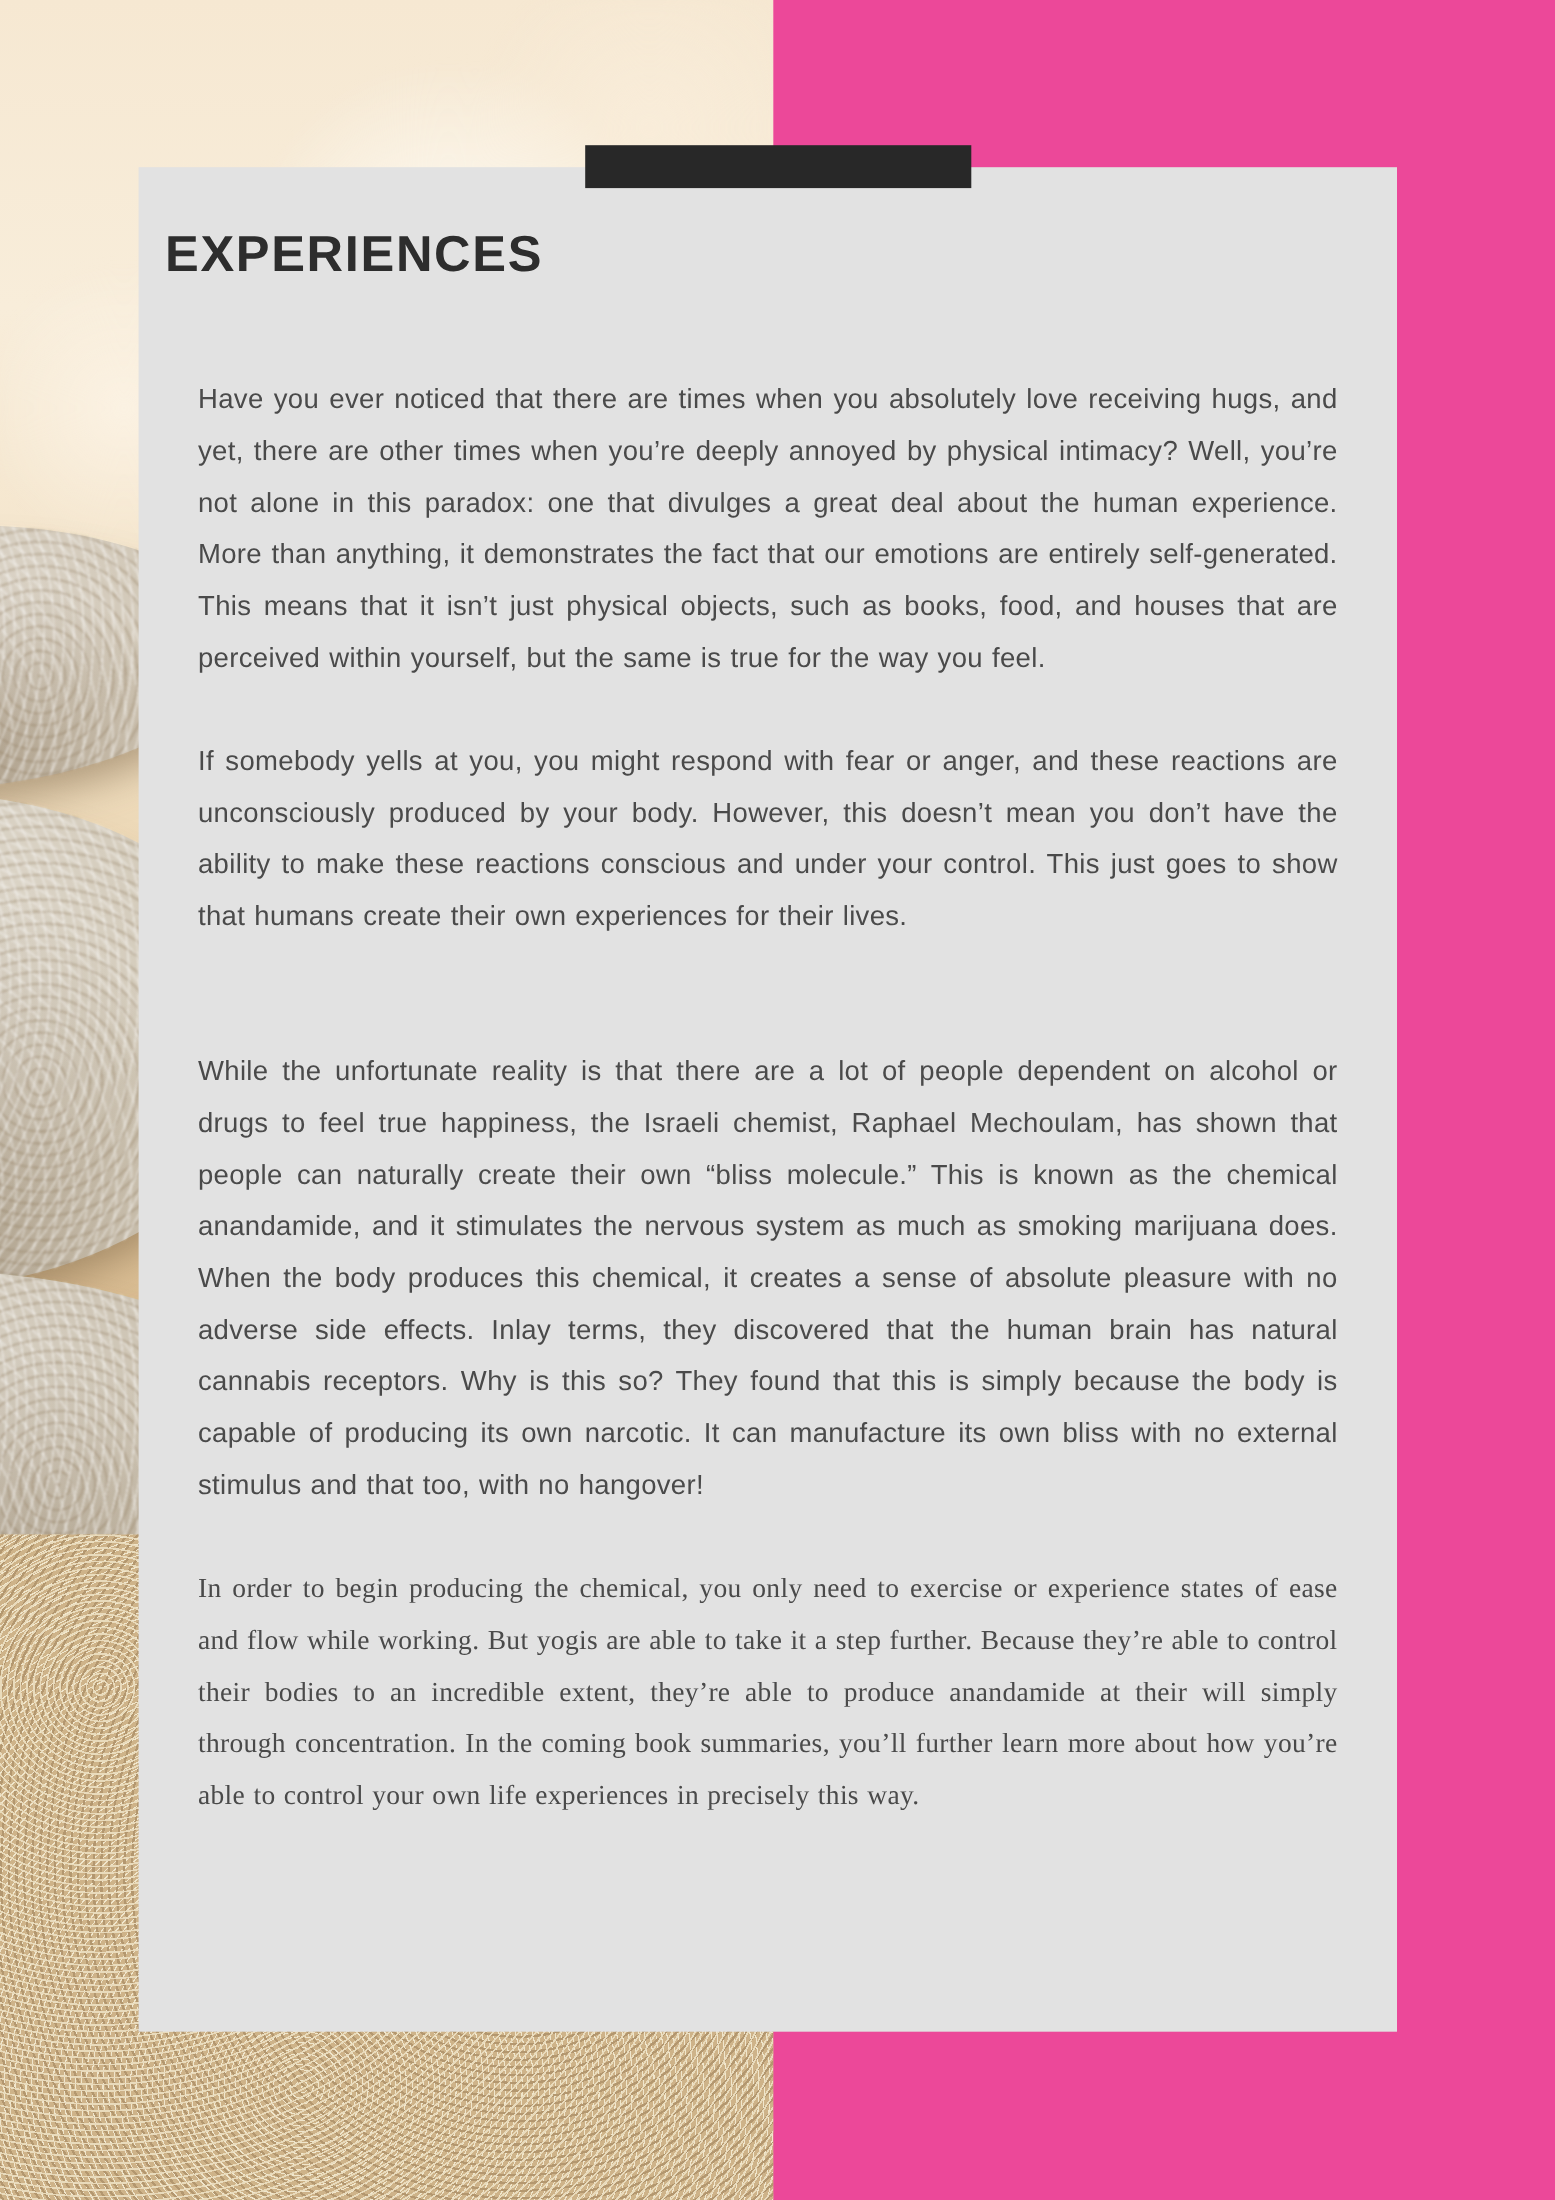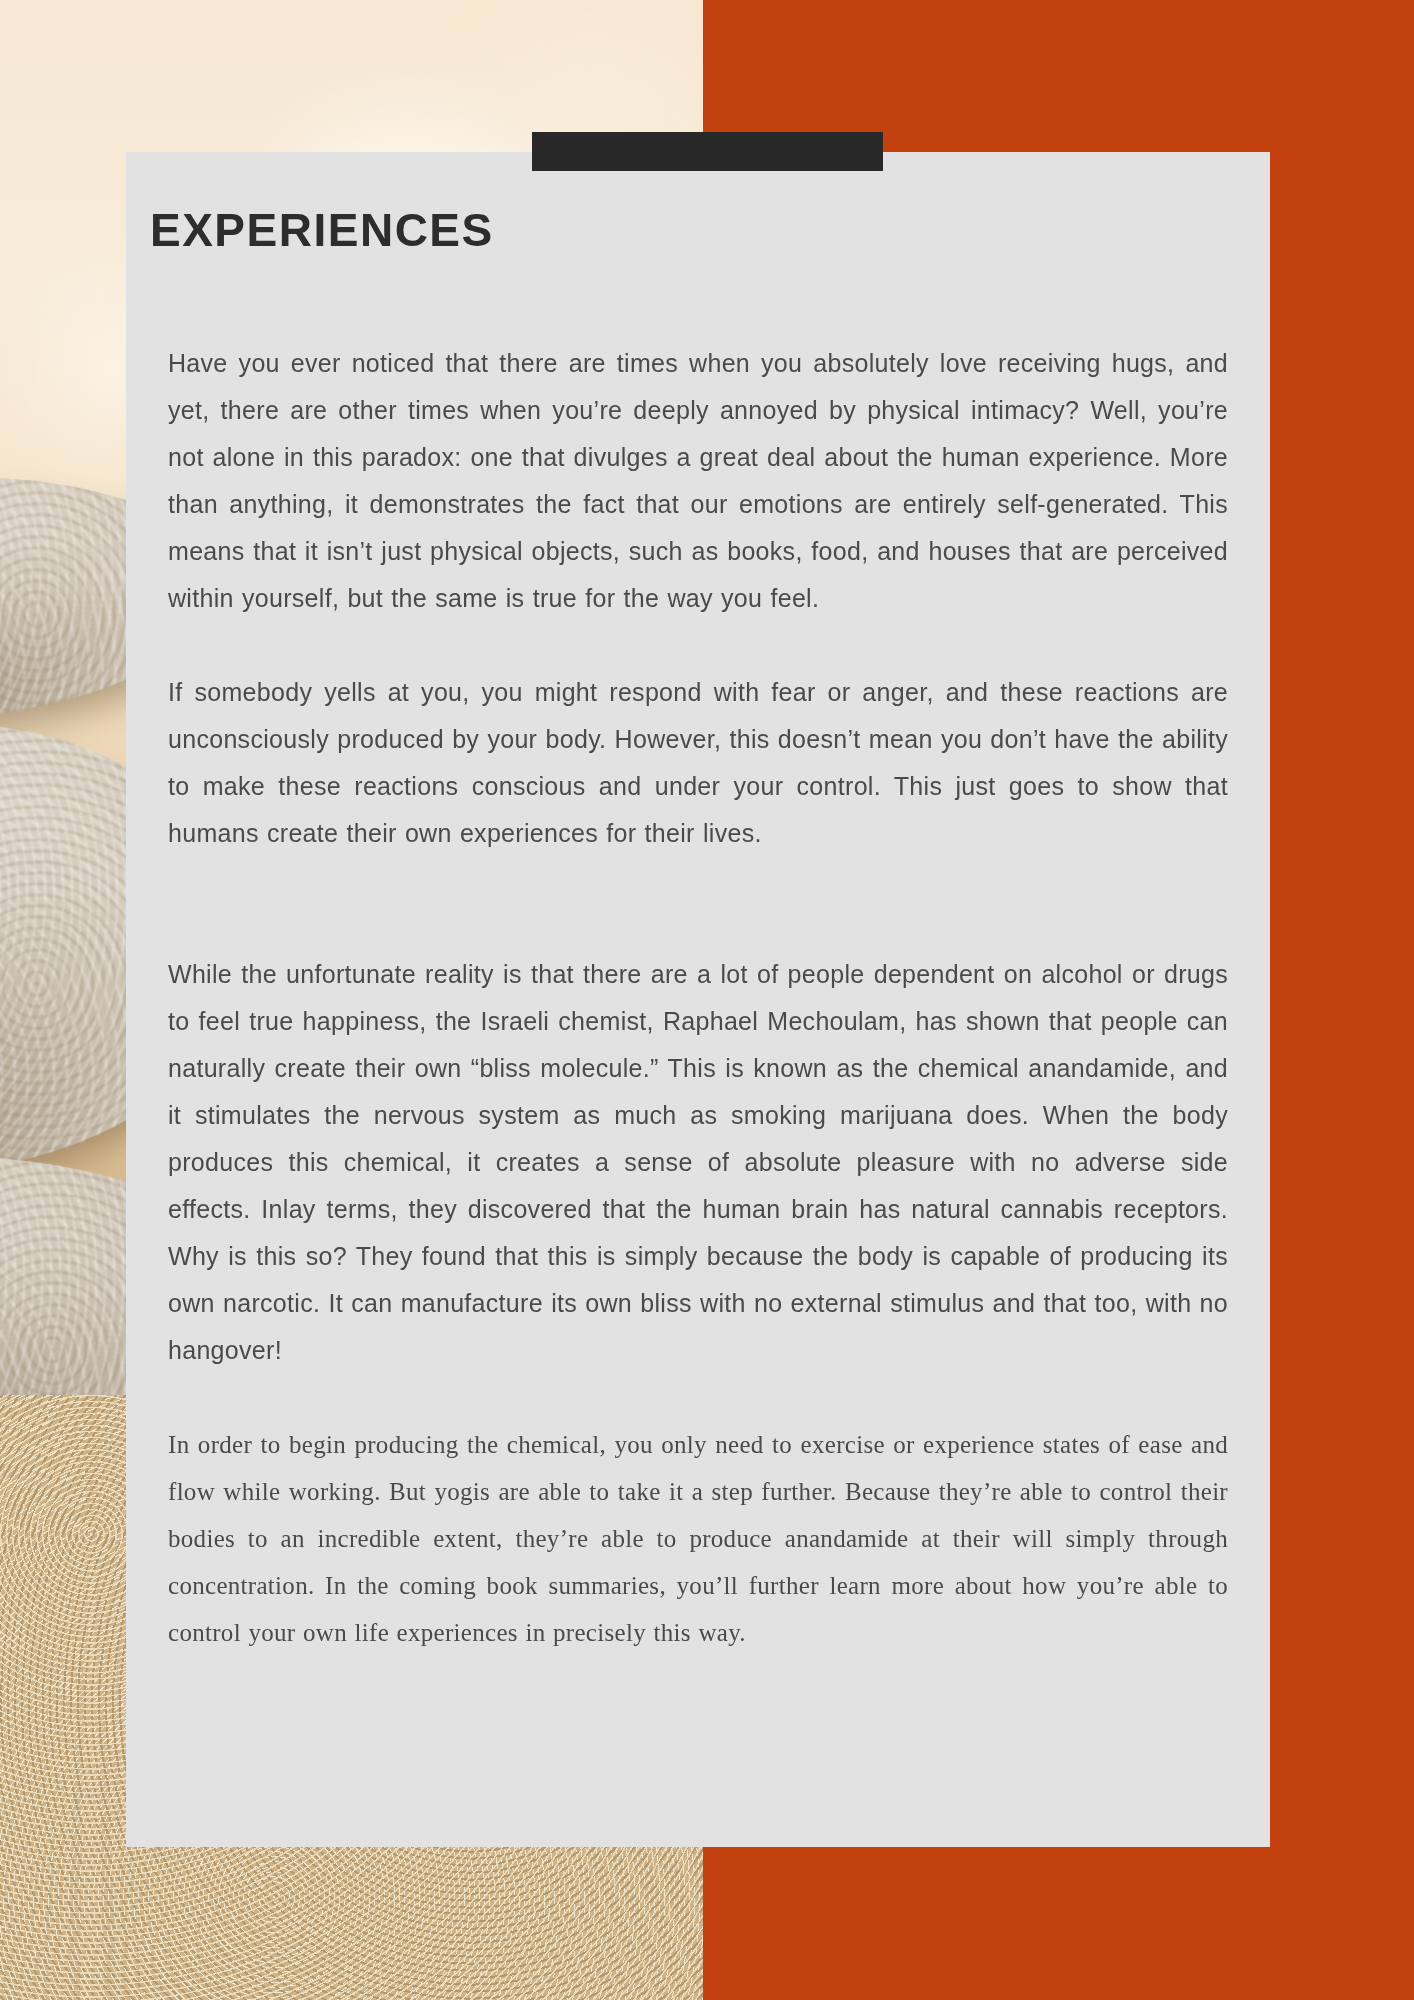--- a/index.html
+++ b/index.html
@@ -7,21 +7,21 @@
     width: 1414px;
     height: 2000px;
     background: #ffffff;
     font-family: "Liberation Sans", "DejaVu Sans", sans-serif;
   }
   .page {
     position: relative;
     width: 1414px;
     height: 2000px;
     overflow: hidden;
-    background: #c2410c;
+    background: #ec4899;
   }
 
   
   .photo {
     position: absolute;
     left: 0; top: 0;
     width: 703px; height: 2000px;
     overflow: hidden;
     background: linear-gradient(180deg,
       #f6e8d2 0%, #f8edda 14%, #f4e4ca 28%,
@@ -79,21 +79,21 @@
   }
   .title {
     margin: 54px 0 0 -18px;
     font-size: 46px;
     line-height: 1.05;
     font-weight: 800;
     letter-spacing: 1.5px;
     color: #2d2d2d;
   }
   .para {
-    margin: 0;
+    margin: 12px;
     font-size: 25px;
     line-height: 47px;
     letter-spacing: 0.3px;
     word-spacing: 1px;
     color: #4a4a4a;
     text-align: justify;
   }
   .p-1 { margin-top: 86px; }
   .p-2 { margin-top: 47px; }
   .p-3 { margin-top: 94px; }

